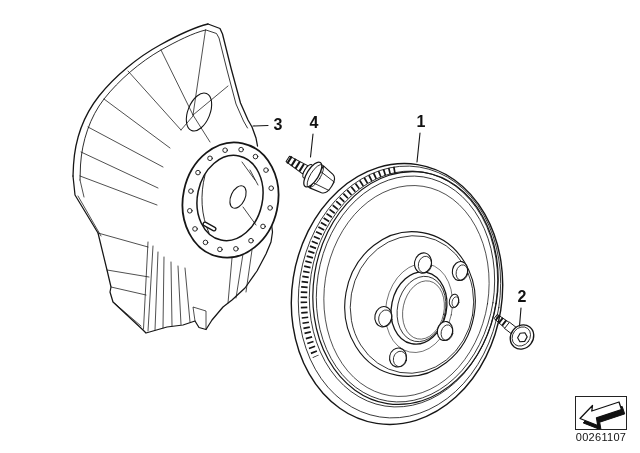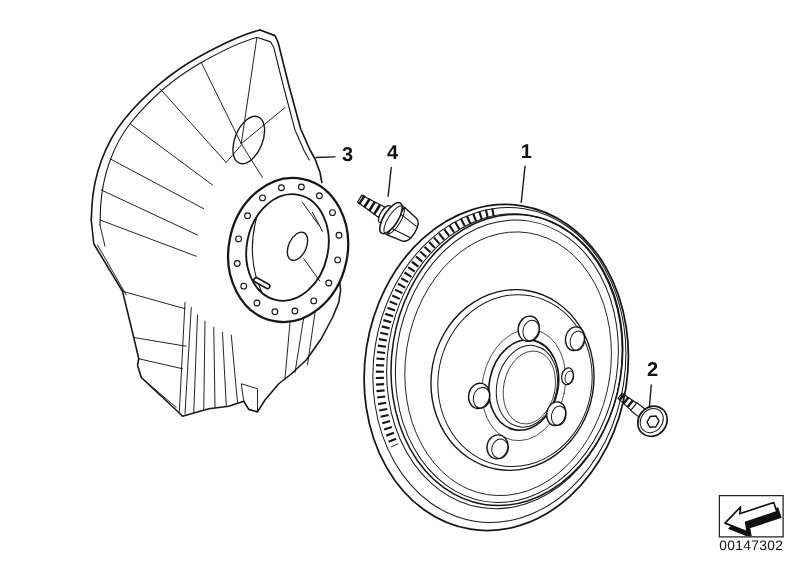--- a/index.html
+++ b/index.html
@@ -170,15 +170,15 @@
 <div class="callout" style="left:514px;top:289px;">2</div>
 <div class="callout" style="left:270px;top:117px;">3</div>
 <div class="callout" style="left:306px;top:115px;">4</div>
 
 <div class="thumb-box">
   <svg width="50" height="32" viewBox="0 0 50 32">
     <polygon points="7.2,25.9 19.7,12.9 18.9,18.4 46.2,9.4 48.7,16.9 23.7,25.2 25,32.9" fill="#111111" stroke="#111111" stroke-width="1"></polygon>
     <polygon points="4,21.5 16.5,8.5 15.8,14 43,5 45.5,12.5 20.5,20.8 21.8,28.5" fill="#ffffff" stroke="#111111" stroke-width="1.3" stroke-linejoin="round"></polygon>
   </svg>
 </div>
-<div class="doc-number">00147302</div>
+<div class="doc-number">00261107</div>
 
 </div>
 
 </body></html>

